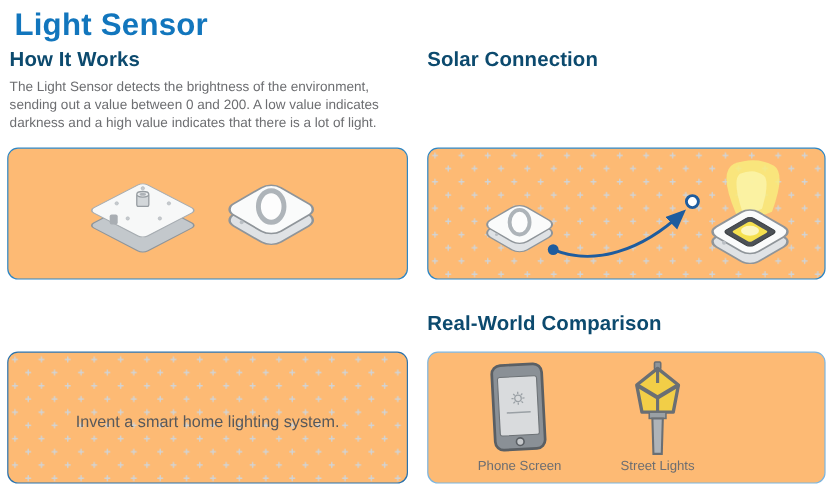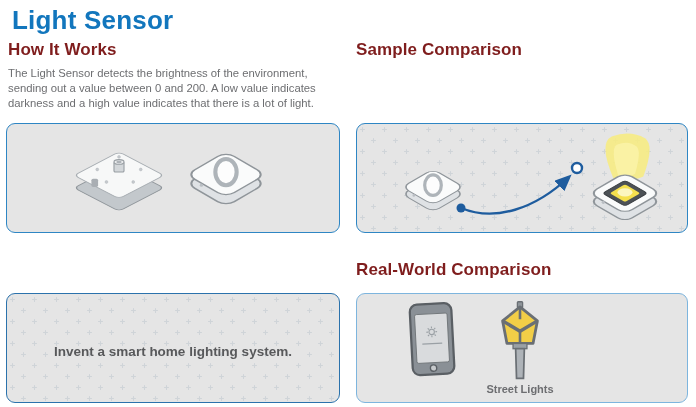--- a/index.html
+++ b/index.html
@@ -1,20 +1,20 @@
 <!DOCTYPE html>
 <html><head>
 <meta charset="utf-8">
 <style>
   html,body{margin:0;padding:0;background:#fff;font-family:"Liberation Sans",sans-serif;}
   .page{position:relative;width:696px;height:407px;background:#fff;overflow:hidden;}
   .page-title{position:absolute;left:8px;top:1px;margin:4px;font-size:26px;font-weight:bold;color:#1276BD;letter-spacing:.2px;}
-  .h2{position:absolute;margin:0;font-size:17px;font-weight:bold;color:#7f1d1d;letter-spacing:.1px;text-align:center;}
+  .h2{position:absolute;margin:0;font-size:17px;font-weight:bold;color:#0c4a6e;letter-spacing:.1px;text-align:center;}
   .body-text{position:absolute;margin:0;font-size:11.3px;line-height:15px;color:#6D6E71;}
-  .panel{position:absolute;background:#e5e5e5;border-radius:9px;box-sizing:border-box;font-weight:bold;}
+  .panel{position:absolute;background:#fdba74;border-radius:9px;box-sizing:border-box;}
   .border-blue{border:1.6px solid #2E86C4;}
   .border-dark{border:1.6px solid #2B72AC;}
   .border-light{border:1.6px solid #7DB5DE;}
   .dots{position:absolute;left:0;top:0;width:100%;height:100%;border-radius:8px;}
   .abs{position:absolute;}
   .prompt{position:absolute;left:0;right:0;top:50px;text-align:center;font-size:13.5px;color:#58595B;}
   .rw-item{position:absolute;top:7px;width:110px;height:98px;}
   .rw-icon{position:absolute;left:0;right:0;top:0;height:78px;display:flex;align-items:center;justify-content:center;}
   .rw-label{position:absolute;left:0;right:0;top:82px;text-align:center;font-size:11px;color:#6D6E71;}
 </style>
@@ -73,21 +73,21 @@
           </g>
         <g transform="scale(1,0.58)">
             <rect x="-34" y="-34" width="68" height="68" rx="14" transform="rotate(45)" fill="#FAFBFB" stroke="#8F959A" stroke-width="2.5"></rect>
           </g>
         <ellipse cx="0" cy="-3" rx="13" ry="16" fill="#FDFDFD" stroke="#AEB4B9" stroke-width="5"></ellipse>
         <circle cx="-30" cy="13" r="2" fill="#B9BEC3"></circle>
       </g>
     </svg>
   </div>
 
-  <h2 class="h2" style="left:356px;top:40px">Sample Comparison</h2>
+  <h2 class="h2" style="left:356px;top:40px">Solar Connection</h2>
 
   <div class="panel border-blue" style="left:356px;top:123px;width:332px;height:110px">
     <svg class="dots">
         <rect width="100%" height="100%" fill="url(#plusgrid)"></rect>
       </svg>
 
     <svg class="abs" style="left:44px;top:36px" width="64" height="58" viewBox="0 0 100 90">
       <g transform="translate(50,42)">
         <g transform="translate(0,11) scale(1,0.58)">
             <rect x="-34" y="-34" width="68" height="68" rx="14" transform="rotate(45)" fill="#DFE2E5" stroke="#8F959A" stroke-width="2.5"></rect>
@@ -144,23 +144,24 @@
           <rect x="3" y="2" width="46" height="78" rx="8" fill="#8A9096" stroke="#5A5F64" stroke-width="2.5"></rect>
           <rect x="8" y="13" width="36" height="54" rx="2" fill="#D9DBDD" stroke="#6D7276" stroke-width="1"></rect>
           <g stroke="#9AA0A5" stroke-width="1.2" fill="none">
             <circle cx="26" cy="33" r="3"></circle>
             <path d="M26,27v2M26,37v2M20,33h2M30,33h2M21.8,28.8l1.4,1.4M29,36l1.4,1.4M30.2,28.8l-1.4,1.4M23,36l-1.4,1.4"></path>
             <path d="M15,46h22" stroke-width="1.4"></path>
           </g>
           <circle cx="26" cy="73" r="3.5" fill="#C6C9CC" stroke="#5A5F64" stroke-width="1.5"></circle>
         </svg>
       </div>
+      <div class="rw-label">Phone Screen</div>
     </div>
 
-    <div class="rw-item" style="left:108px">
+    <div class="rw-item" style="left:136px">
       <div class="rw-icon">
         <svg width="58" height="80" viewBox="0 0 64 92">
           <rect x="29" y="2" width="6" height="7" rx="1" fill="#8F959A" stroke="#6A6F74" stroke-width="1.5"></rect>
           <path d="M32,8 L52,24 L47,50 L17,50 L12,24 Z" fill="#F2CE47" stroke="#6A6F74" stroke-width="3.2" stroke-linejoin="round"></path>
           <path d="M12,24 L32,36 L52,24" fill="none" stroke="#6A6F74" stroke-width="4" stroke-linejoin="round"></path>
           <path d="M32,36 L32,50 M32,8 L32,22" stroke="#6A6F74" stroke-width="3"></path>
           <rect x="24" y="50" width="16" height="6" fill="#9AA0A5" stroke="#6A6F74" stroke-width="1.5"></rect>
           <path d="M27,56 L37,56 L36,90 L28,90 Z" fill="#AEB3B8" stroke="#6A6F74" stroke-width="2"></path>
         </svg>
       </div>

